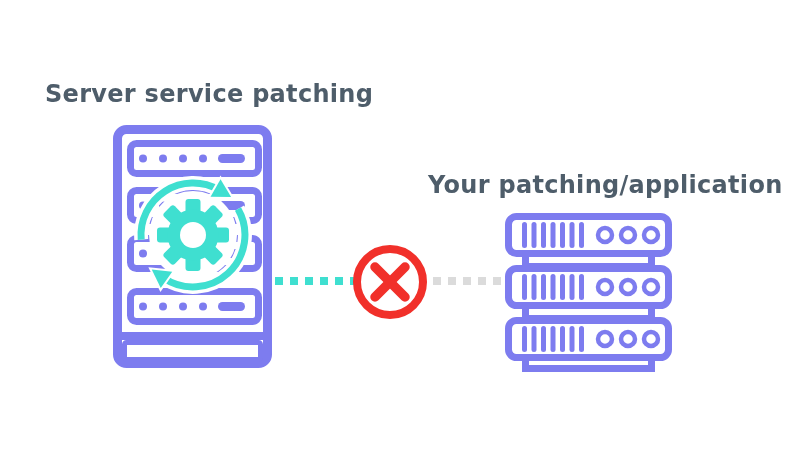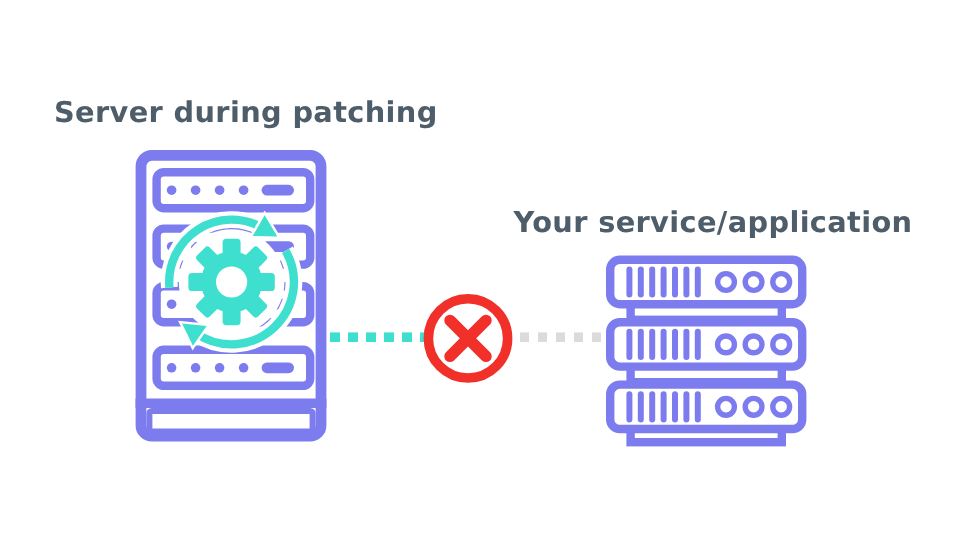--- a/index.html
+++ b/index.html
@@ -21,22 +21,22 @@
   .sp{stroke:var(--purple,#7d7cef);}  .fp{fill:var(--purple,#7d7cef);}
   .st{stroke:var(--teal,#3fdfd0);}    .ft{fill:var(--teal,#3fdfd0);}
   .sr{stroke:var(--red,#f1302a);}     .fw{fill:var(--white,#fff);}
   .sw{stroke:var(--white,#fff);}      .nf{fill:none;}
 </style>
 </head>
 <body>
 
 <div class="stage">
 
-  <div class="title title-left">Server during patching</div>
-  <div class="title title-right">Your service/application</div>
+  <div class="title title-left">Server service patching</div>
+  <div class="title title-right">Your patching/application</div>
 
   <svg class="tower" width="170" height="255" viewBox="0 0 170 255">
     <rect class="sp fw" x="9.5" y="9.5" width="150" height="234" rx="9" stroke-width="9"></rect>
 
     <g>
       <rect class="sp fw" x="22.5" y="23.5" width="128" height="30" rx="6" stroke-width="7"></rect>
       <circle class="fp" cx="35" cy="38.5" r="4"></circle>
       <circle class="fp" cx="55" cy="38.5" r="4"></circle>
       <circle class="fp" cx="75" cy="38.5" r="4"></circle>
       <circle class="fp" cx="95" cy="38.5" r="4"></circle>

